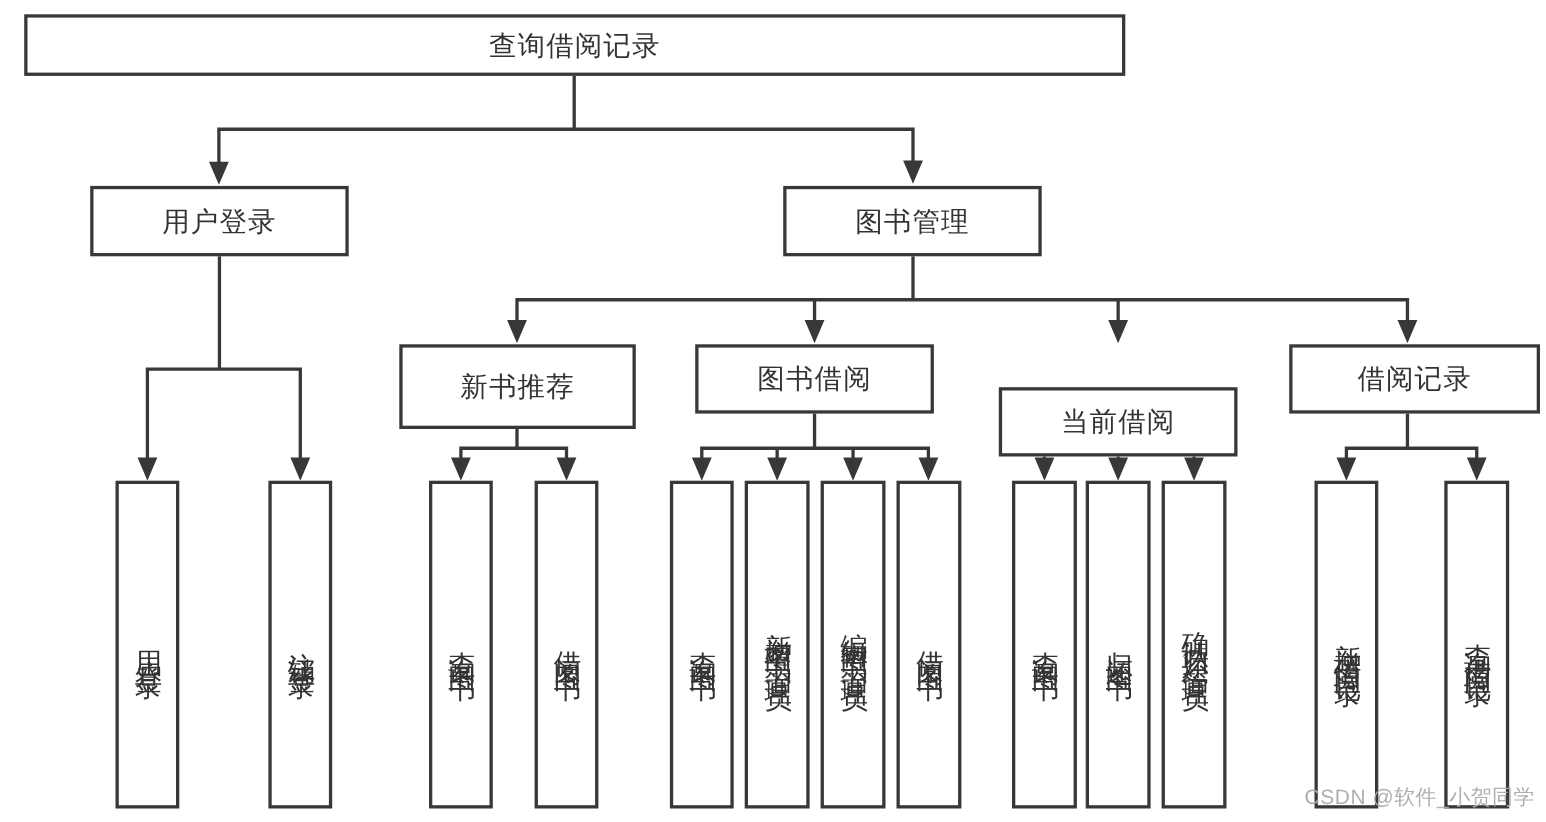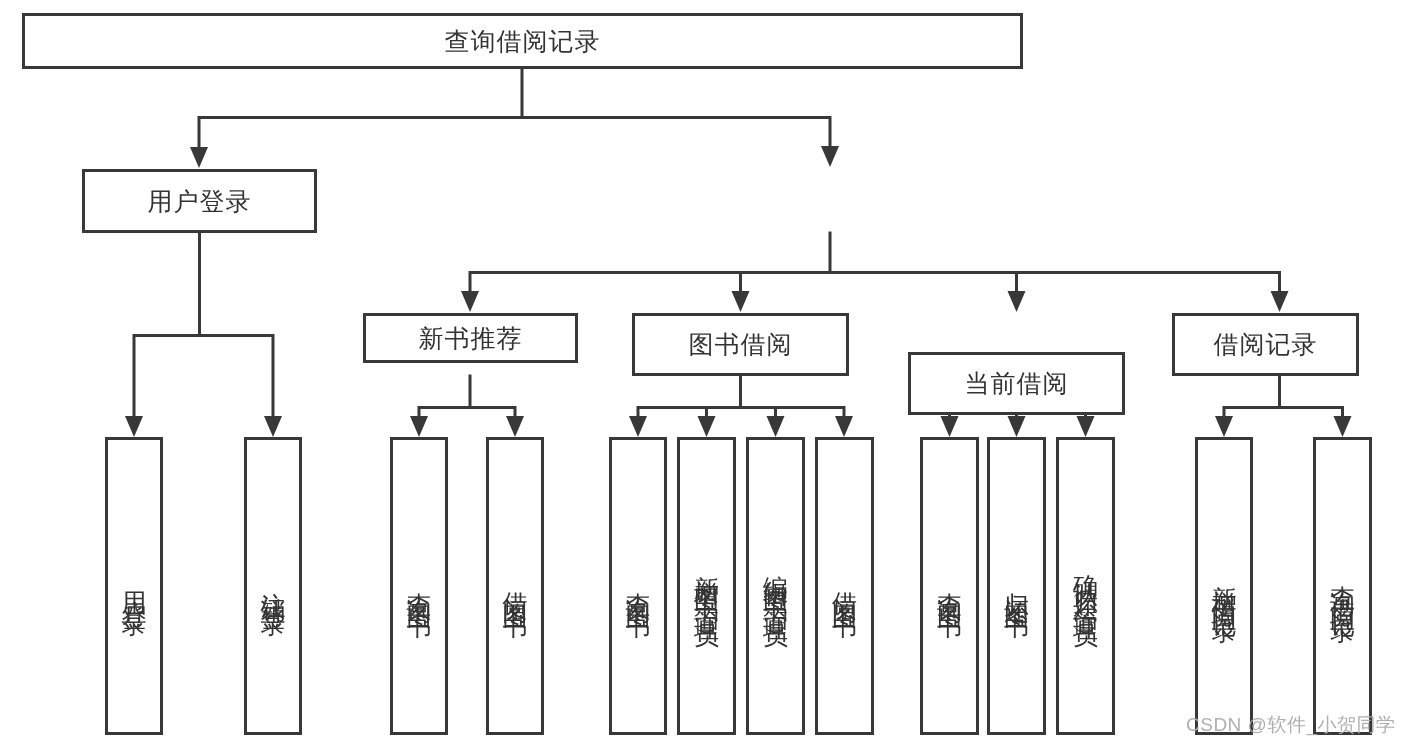--- a/index.html
+++ b/index.html
@@ -109,31 +109,34 @@
     </g>
   </svg>
 
   <div class="box hbox" style="left:22px; top:13px; width:1001px; height:56px;">
     <span>查询借阅记录</span>
   </div>
 
   <div class="box hbox" style="left:82px; top:169px; width:235px; height:64px;">
     <span>用户登录</span>
   </div>
+  <div class="box hbox" style="left:712px; top:169px; width:235px; height:64px;">
+    <span>图书管理</span>
+  </div>
 
-  <div class="box hbox" style="left:363px; top:313px; width:215px; height:50px;">
+  <div class="box hbox" style="left:363px; top:313px; width:215px; height:77px;">
     <span>新书推荐</span>
   </div>
   <div class="box hbox" style="left:632px; top:313px; width:217px; height:63px;justify-content:center;">
     <span>图书借阅</span>
   </div>
   <div class="box hbox" style="left:908px; top:313px; width:217px; height:63px;margin-top:39px;">
     <span>当前借阅</span>
   </div>
-  <div class="box hbox" style="left:1172px; top:313px; width:187px; height:63px;">
+  <div class="box hbox" style="left:1172px; top:313px; width:228px; height:63px;">
     <span>借阅记录</span>
   </div>
 
   <div class="box vbox" style="left:105px; top:437px; width:58px; height:298px;">
     <span>用户登录</span>
   </div>
   <div class="box vbox" style="left:244px; top:437px; width:58px; height:298px;">
     <span>注销登录</span>
   </div>
 

